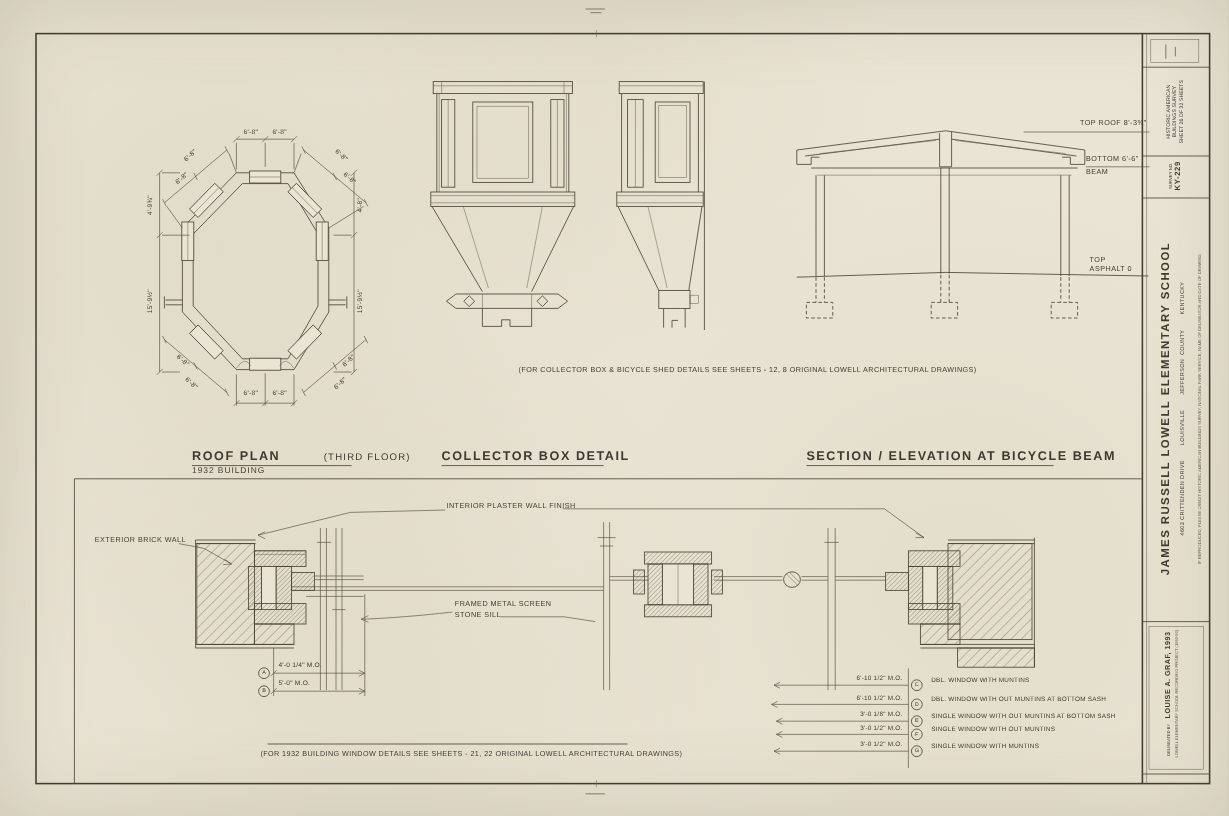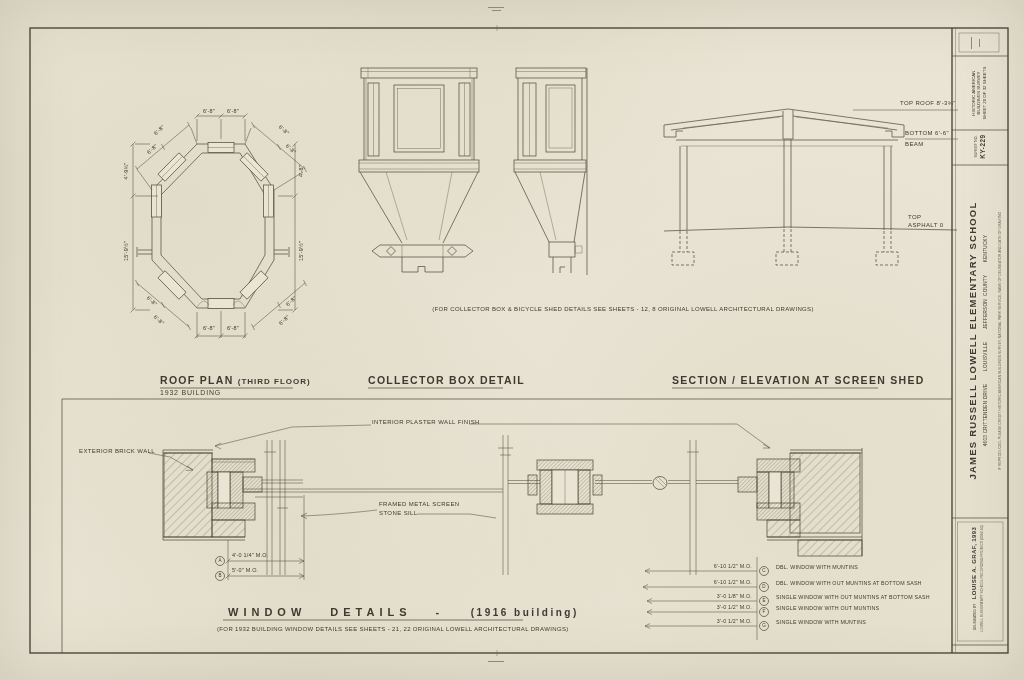--- a/index.html
+++ b/index.html
@@ -11,21 +11,21 @@
       radial-gradient(circle at 50% 8%,  rgba(214,206,182,.25), rgba(0,0,0,0) 30%),
       radial-gradient(circle at 30% 85%, rgba(198,189,162,.20), rgba(0,0,0,0) 35%);
     box-shadow: inset 0 0 70px rgba(120,110,88,.22);
     font-family:"Liberation Sans",sans-serif;color:#3f3a2f;}
   svg{position:absolute;left:0;top:0;}
   .t{position:absolute;white-space:nowrap;color:#3f3a2f;}
   .dim{font-size:5.5px;letter-spacing:.2px;text-align:center;}
   .lbl{font-size:6px;letter-spacing:.4px;}
   .note{font-size:6px;letter-spacing:.35px;text-align:center;}
   .ttl{font-size:10.5px;font-weight:bold;letter-spacing:1.3px;}
-  .ttl small{font-size:8px;font-weight:bold;letter-spacing:1px;}
+  .ttl small{font-size:8px;font-weight:normal;letter-spacing:1px;margin-left:32px;}
   .sub{font-size:7px;letter-spacing:.8px;}
   .circ{font-size:4.6px;width:8px;text-align:center;}
   .sched{font-size:5.3px;letter-spacing:.2px;}
   .rot{transform-origin:center;}
   .r90{transform:rotate(-90deg);}
   .mark{position:absolute;background:#8f897a;}
   .tb{text-align:center;}
 </style>
 </head>
 <body>
@@ -266,21 +266,21 @@
   <div class="t dim rot" style="left:272px;top:317px;width:24px;transform:rotate(-42deg);">6'-8"</div>
   <div class="t dim" style="left:197px;top:325px;width:24px;">6'-8"</div>
   <div class="t dim" style="left:221px;top:325px;width:24px;">6'-8"</div>
 
   <div class="t ttl" style="left:160px;top:374px;">
     <span>ROOF  PLAN</span>
     <small>(THIRD  FLOOR)</small>
   </div>
   <div class="t sub" style="left:160px;top:389px;">1932  BUILDING</div>
   <div class="t ttl" style="left:368px;top:374px;">COLLECTOR  BOX  DETAIL</div>
-  <div class="t ttl" style="left:672px;top:374px;">SECTION / ELEVATION  AT  SCREEN  SHED</div>
+  <div class="t ttl" style="left:672px;top:374px;">SECTION / ELEVATION  AT  BICYCLE  BEAM</div>
 
   <div class="t note" style="left:403px;top:306px;width:440px;">(FOR COLLECTOR BOX &amp; BICYCLE SHED DETAILS SEE SHEETS - 12, 8 ORIGINAL LOWELL ARCHITECTURAL DRAWINGS)</div>
 
   <div class="t lbl" style="left:900px;top:100px;">TOP ROOF 8'-3¾"</div>
   <div class="t lbl" style="left:905px;top:130px;">BOTTOM 6'-6"</div>
   <div class="t lbl" style="left:905px;top:141px;">BEAM</div>
   <div class="t lbl" style="left:908px;top:214px;">TOP</div>
   <div class="t lbl" style="left:908px;top:222px;">ASPHALT  0</div>
 
   <div class="t lbl" style="left:372px;top:419px;">INTERIOR PLASTER WALL FINISH</div>
@@ -302,24 +302,20 @@
   <div class="t circ" style="left:760px;top:584px;">D</div>
   <div class="t circ" style="left:760px;top:598px;">E</div>
   <div class="t circ" style="left:760px;top:609px;">F</div>
   <div class="t circ" style="left:760px;top:623px;">G</div>
   <div class="t sched" style="left:776px;top:564px;">DBL. WINDOW WITH MUNTINS</div>
   <div class="t sched" style="left:776px;top:580px;">DBL. WINDOW WITH OUT MUNTINS AT BOTTOM SASH</div>
   <div class="t sched" style="left:776px;top:594px;">SINGLE WINDOW WITH OUT MUNTINS AT BOTTOM SASH</div>
   <div class="t sched" style="left:776px;top:605px;">SINGLE WINDOW WITH OUT MUNTINS</div>
   <div class="t sched" style="left:776px;top:619px;">SINGLE WINDOW WITH MUNTINS</div>
 
-  <div class="t" style="left:228px;top:602px;">
-    <span style="font-size:11px;font-weight:bold;letter-spacing:5px;word-spacing:16px;">WINDOW   DETAILS -</span>
-    <span style="font-size:10px;font-weight:bold;letter-spacing:2.5px;margin-left:22px;">(1916 building)</span>
-  </div>
   <div class="t note" style="left:217px;top:626px;width:380px;text-align:left;">(FOR 1932 BUILDING WINDOW DETAILS SEE SHEETS - 21, 22 ORIGINAL LOWELL ARCHITECTURAL DRAWINGS)</div>
 
   <div class="t tb rot r90" style="left:939px;top:85px;width:80px;font-size:4.4px;line-height:5.4px;">
     <div>HISTORIC AMERICAN</div>
     <div>BUILDINGS SURVEY</div>
     <div>SHEET 26 OF 32 SHEETS</div>
   </div>
   <div class="t tb rot r90" style="left:962px;top:140px;width:34px;line-height:6.5px;">
     <div style="font-size:3.6px;">SURVEY NO.</div>
     <div style="font-size:6.4px;font-weight:bold;letter-spacing:.5px;">KY-229</div>

